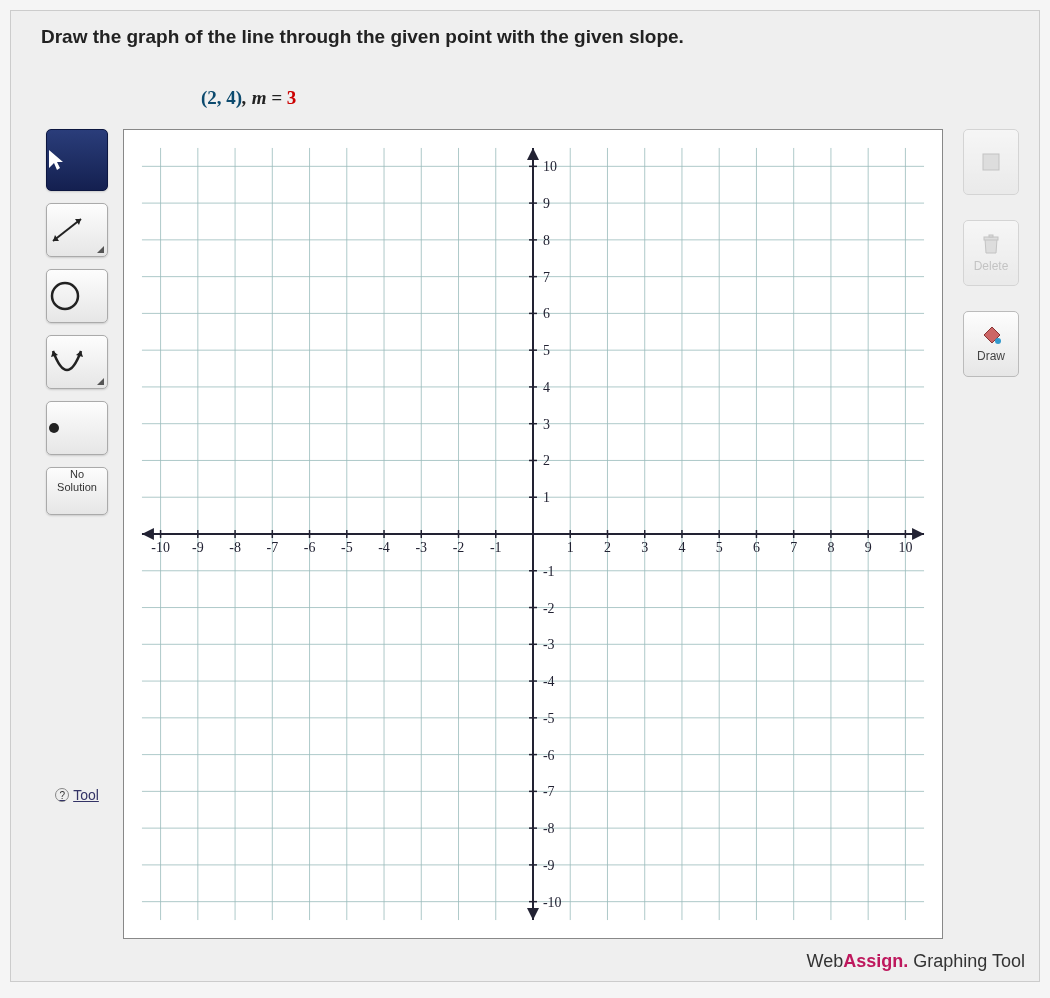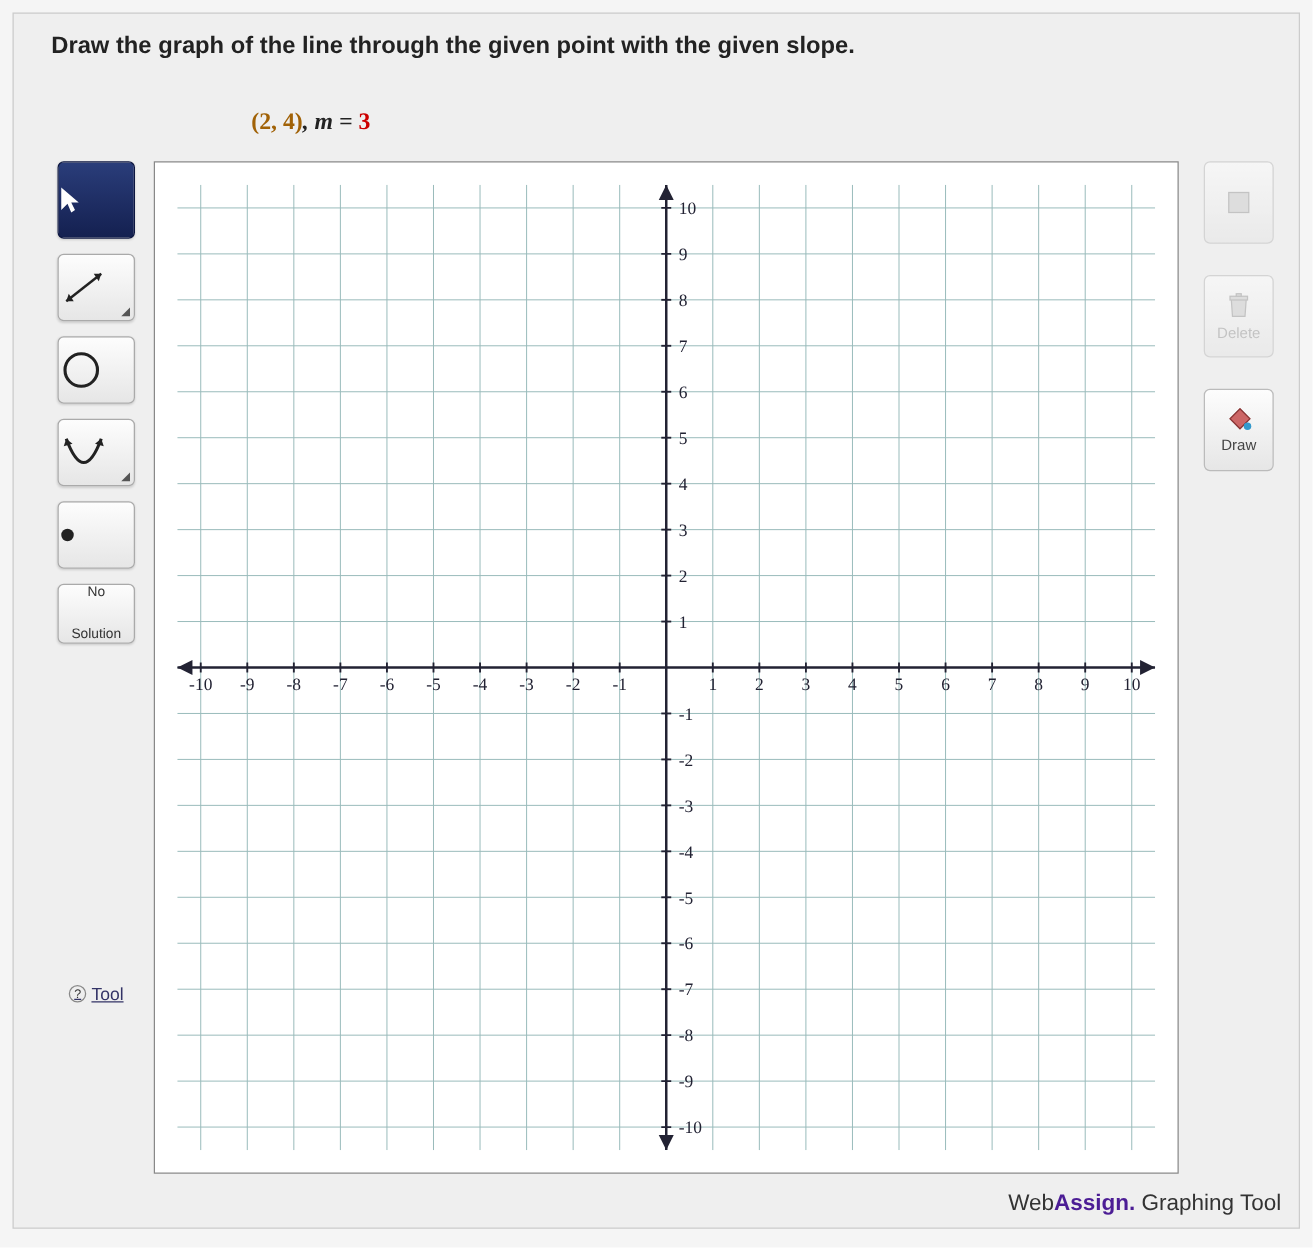--- a/index.html
+++ b/index.html
@@ -22,21 +22,21 @@
   }
   .params {
     font-size: 19px;
     font-weight: bold;
     font-style: italic;
     margin-left: 160px;
     margin-bottom: 20px;
     font-family: "Times New Roman", serif;
     color: #222;
   }
-  .params .point { color: #a16207; font-style: normal; }
+  .params .point { color: #0c4a6e; font-style: normal; }
   .params .mval { color: #c00; font-style: normal; }
   .main-row {
     display: flex;
     align-items: flex-start;
     gap: 10px;
   }
   .toolbar-left {
     display: flex;
     flex-direction: column;
     gap: 12px;
@@ -44,21 +44,21 @@
     align-items: center;
   }
   .tool-btn {
     width: 62px;
     height: 54px;
     border: 1px solid #aaa;
     border-radius: 5px;
     background: linear-gradient(#fdfdfd,#e6e6e6);
     display: flex;
     align-items: center;
-    justify-content: space-between;
+    justify-content: flex-start;
     cursor: pointer;
     position: relative;
     box-shadow: 0 1px 2px rgba(0,0,0,0.15);
   }
   .tool-btn.arrow-btn {
     height: 62px;
     background: linear-gradient(#2a3d7a,#142050);
     border: 1px solid #0c1640;
   }
   .tool-btn.text-btn {
@@ -133,21 +133,21 @@
   .rtool.disabled { opacity: 0.5; cursor: default; color: #999; }
 
   .footer {
     text-align: right;
     font-size: 18px;
     padding: 8px 4px 4px 0;
     font-family: Arial, sans-serif;
     color: #333;
   }
   .footer .wa1 { color: #333; font-weight: normal; }
-  .footer .wa2 { color: #4c1d95; font-weight: bold; }
+  .footer .wa2 { color: #be185d; font-weight: bold; }
 </style>
 </head>
 <body>
 
 <div class="container">
   <div class="question">Draw the graph of the line through the given point with the given slope.</div>
 
   <div class="params">
     <span class="point"><span>(</span><span>2</span><span>, </span><span>4</span><span>)</span></span><span>, </span><span>m</span><span> = </span><span class="mval">3</span>
   </div>

